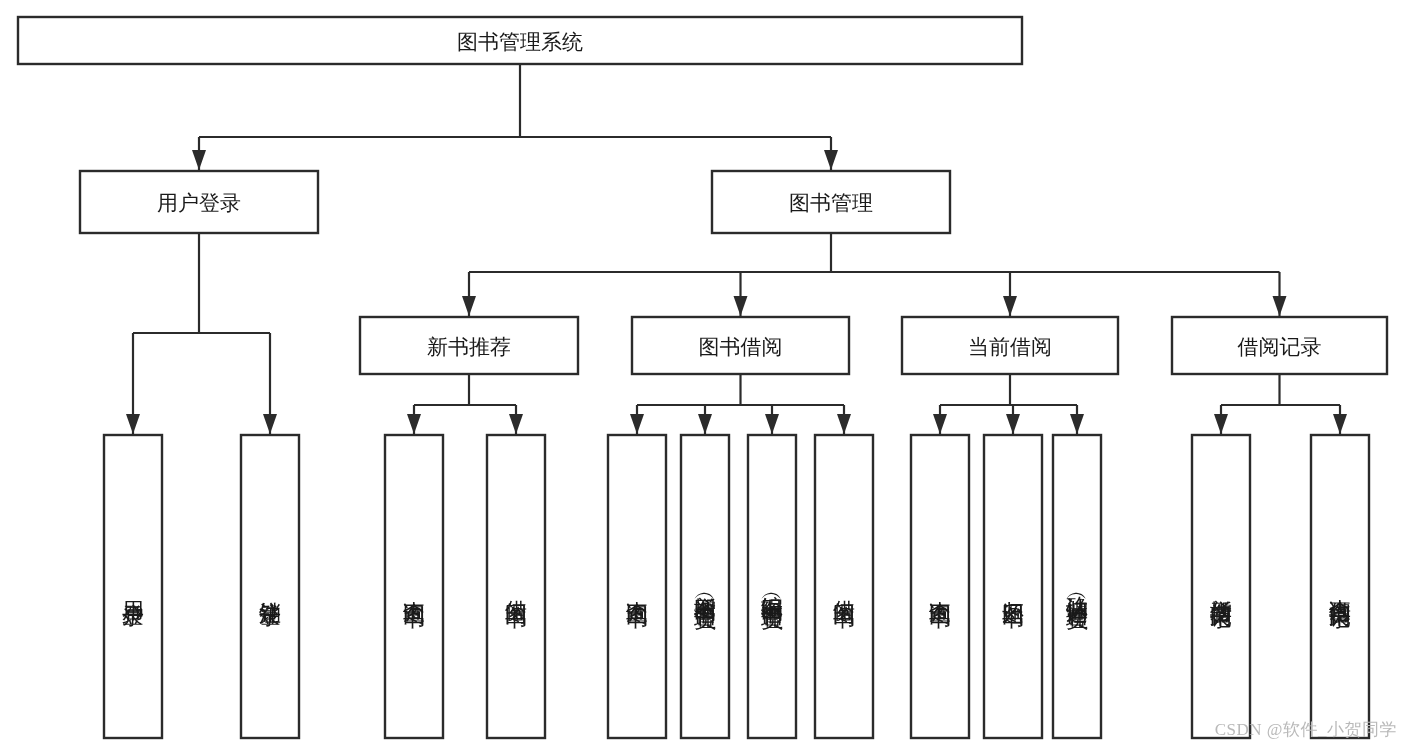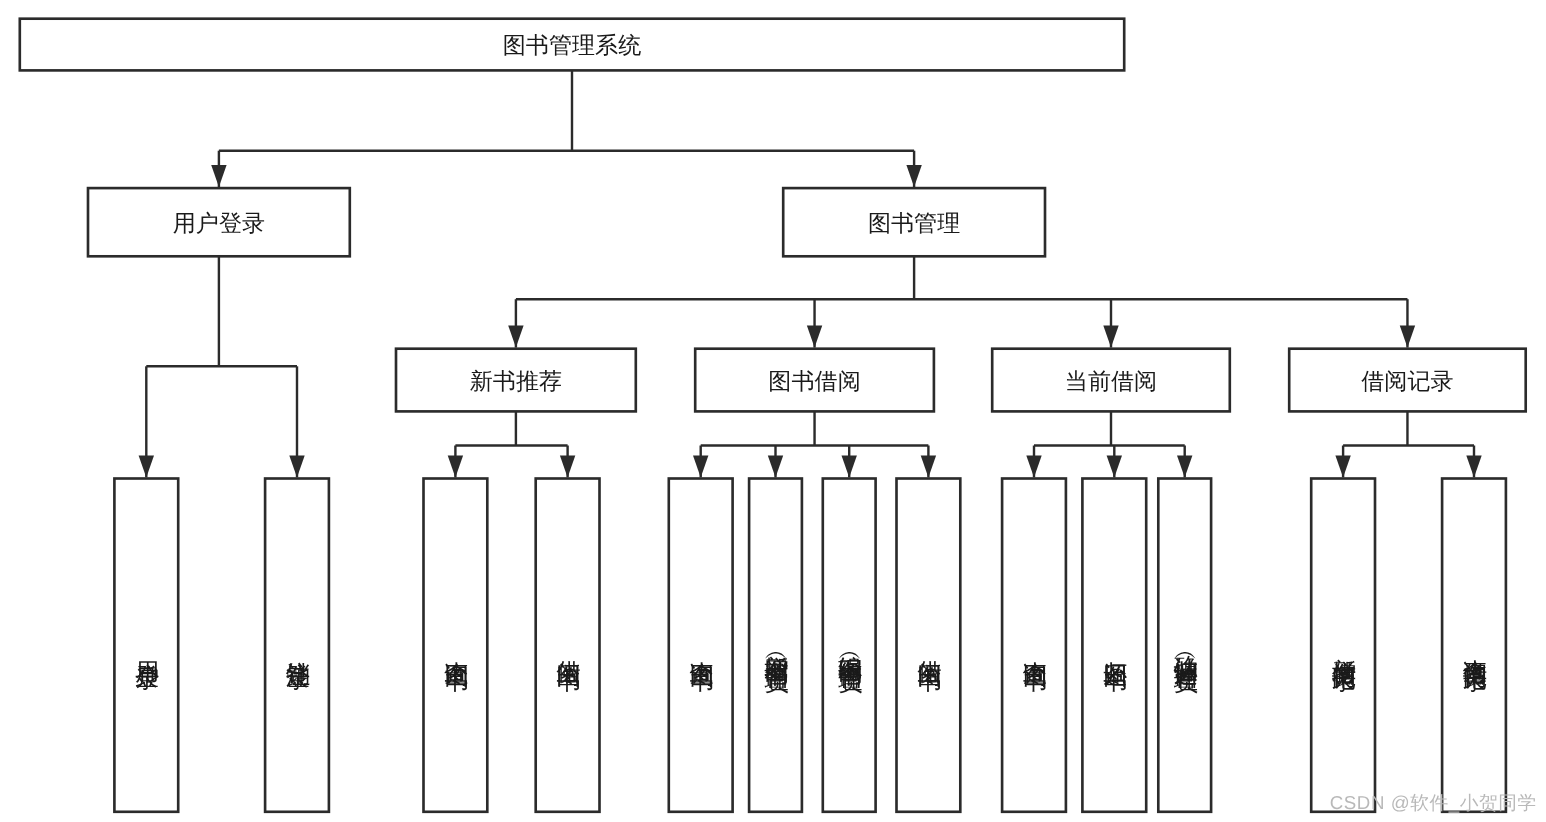--- a/index.html
+++ b/index.html
@@ -61,21 +61,21 @@
     white-space: nowrap;
     display: flex;
     align-items: center;
     justify-content: center;
     pointer-events: none;
   }
   .watermark {
     position: absolute;
     right: 8px;
     bottom: 6px;
-    font-family: Liberation Sans, sans-serif;
+    font-family: Liberation Serif, serif;
     font-size: 17px;
     color: #b9b9b9;
     letter-spacing: 0.5px;
     white-space: nowrap;
   }
 </style>
 </head>
 <body>
 
 <div id="diagram-root">

